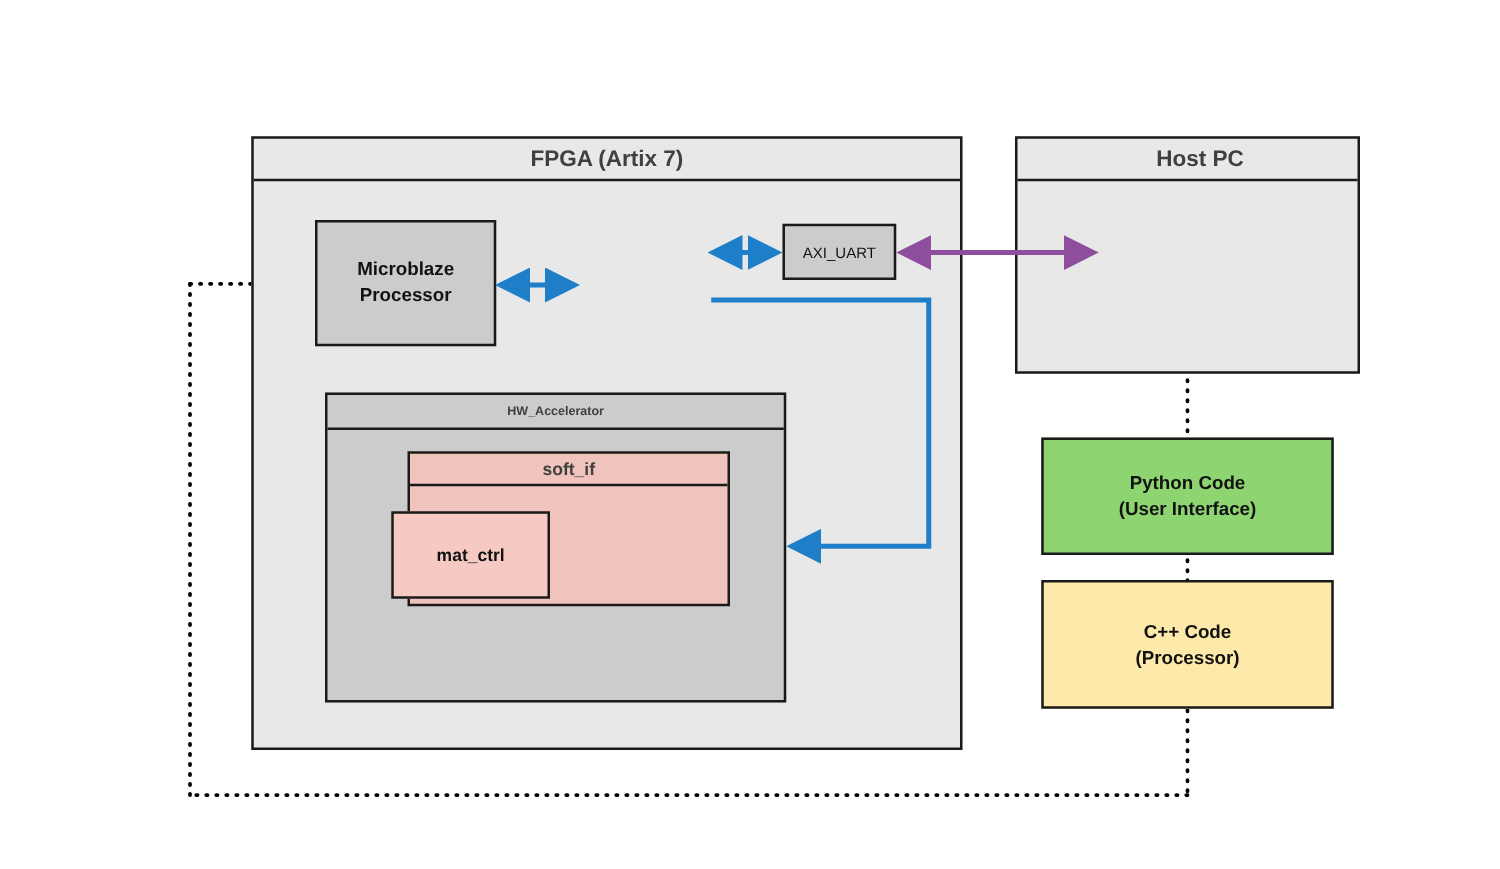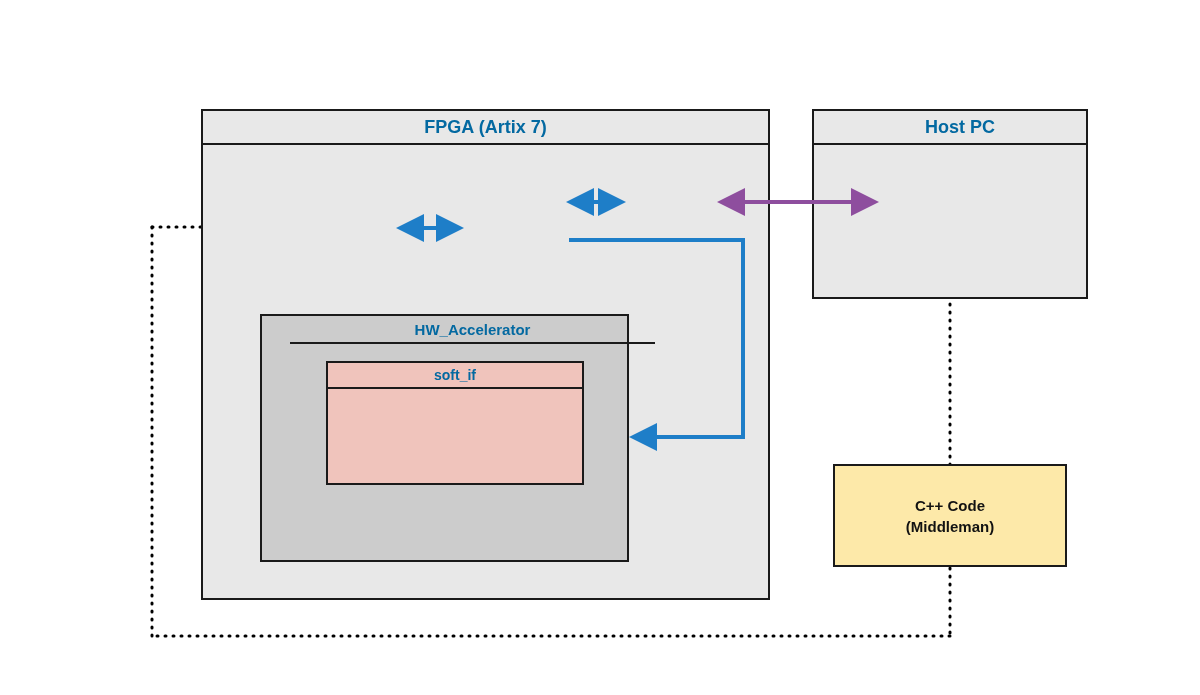--- a/index.html
+++ b/index.html
@@ -29,21 +29,21 @@
     position: absolute;
     box-sizing: border-box;
     left: 0;
     top: 0;
     width: 100%;
     display: flex;
     align-items: center;
     justify-content: center;
     border-bottom: 2px solid #1a1a1a;
     font-weight: bold;
-    color: #0369a1;
+    color: #404040;
   }
 
   
   #fpga-container {
     left: 201px; top: 109px; width: 569px; height: 491px;
     background: #e8e8e8;
     display: block;
   }
   #fpga-container > .container-hdr { height: 34px; font-size: 18px; }
 
@@ -76,21 +76,21 @@
     background: #ffffff;
     font-size: 15px;
   }
 
   
   #hw-accel-container {
     left: 260px; top: 314px; width: 369px; height: 248px;
     background: #cccccc;
     display: block;
   }
-  #hw-accel-container > .container-hdr { height: 28px; font-size: 15px; margin-left: 28px; }
+  #hw-accel-container > .container-hdr { height: 28px; font-size: 10px; }
 
   #soft-if-container {
     left: 280px; top: 361px; width: 258px; height: 124px;
     background: #f0c4bc;
     display: block;
     margin-left: 46px;
   }
   #soft-if-container > .container-hdr { height: 26px; font-size: 14px; }
 
   #mat-ctrl-block {
@@ -147,30 +147,48 @@
   </div>
 
   <div class="box container" id="hw-accel-container">
     <div class="container-hdr">HW_Accelerator</div>
   </div>
 
   <div class="box container" id="soft-if-container">
     <div class="container-hdr">soft_if</div>
   </div>
 
-
-
-
-
-
+  <div class="box" id="mat-ctrl-block">
+    <span>mat_ctrl</span>
+  </div>
+
+  <div class="box" id="microblaze-block">
+    <div>
+      <div>Microblaze</div>
+      <div>Processor</div>
+    </div>
+  </div>
+
+
+  <div class="box" id="axi-uart-block">
+    <span>AXI_UART</span>
+  </div>
+
+
+  <div class="box" id="python-code-block">
+    <div>
+      <div>Python Code</div>
+      <div>(User Interface)</div>
+    </div>
+  </div>
 
   <div class="box" id="cpp-code-block">
     <div>
       <div>C++ Code</div>
-      <div>(Middleman)</div>
+      <div>(Processor)</div>
     </div>
   </div>
 
   <svg class="layer" id="connectors-over">
     <defs>
       <marker id="blue-head-r" markerWidth="7" markerHeight="7" refX="6" refY="3.5" orient="auto" markerUnits="strokeWidth">
         <path d="M0,0 L7,3.5 L0,7 z" fill="#1e7ec8"></path>
       </marker>
       <marker id="blue-head-l" markerWidth="7" markerHeight="7" refX="6" refY="3.5" orient="auto-start-reverse" markerUnits="strokeWidth">
         <path d="M0,0 L7,3.5 L0,7 z" fill="#1e7ec8"></path>

